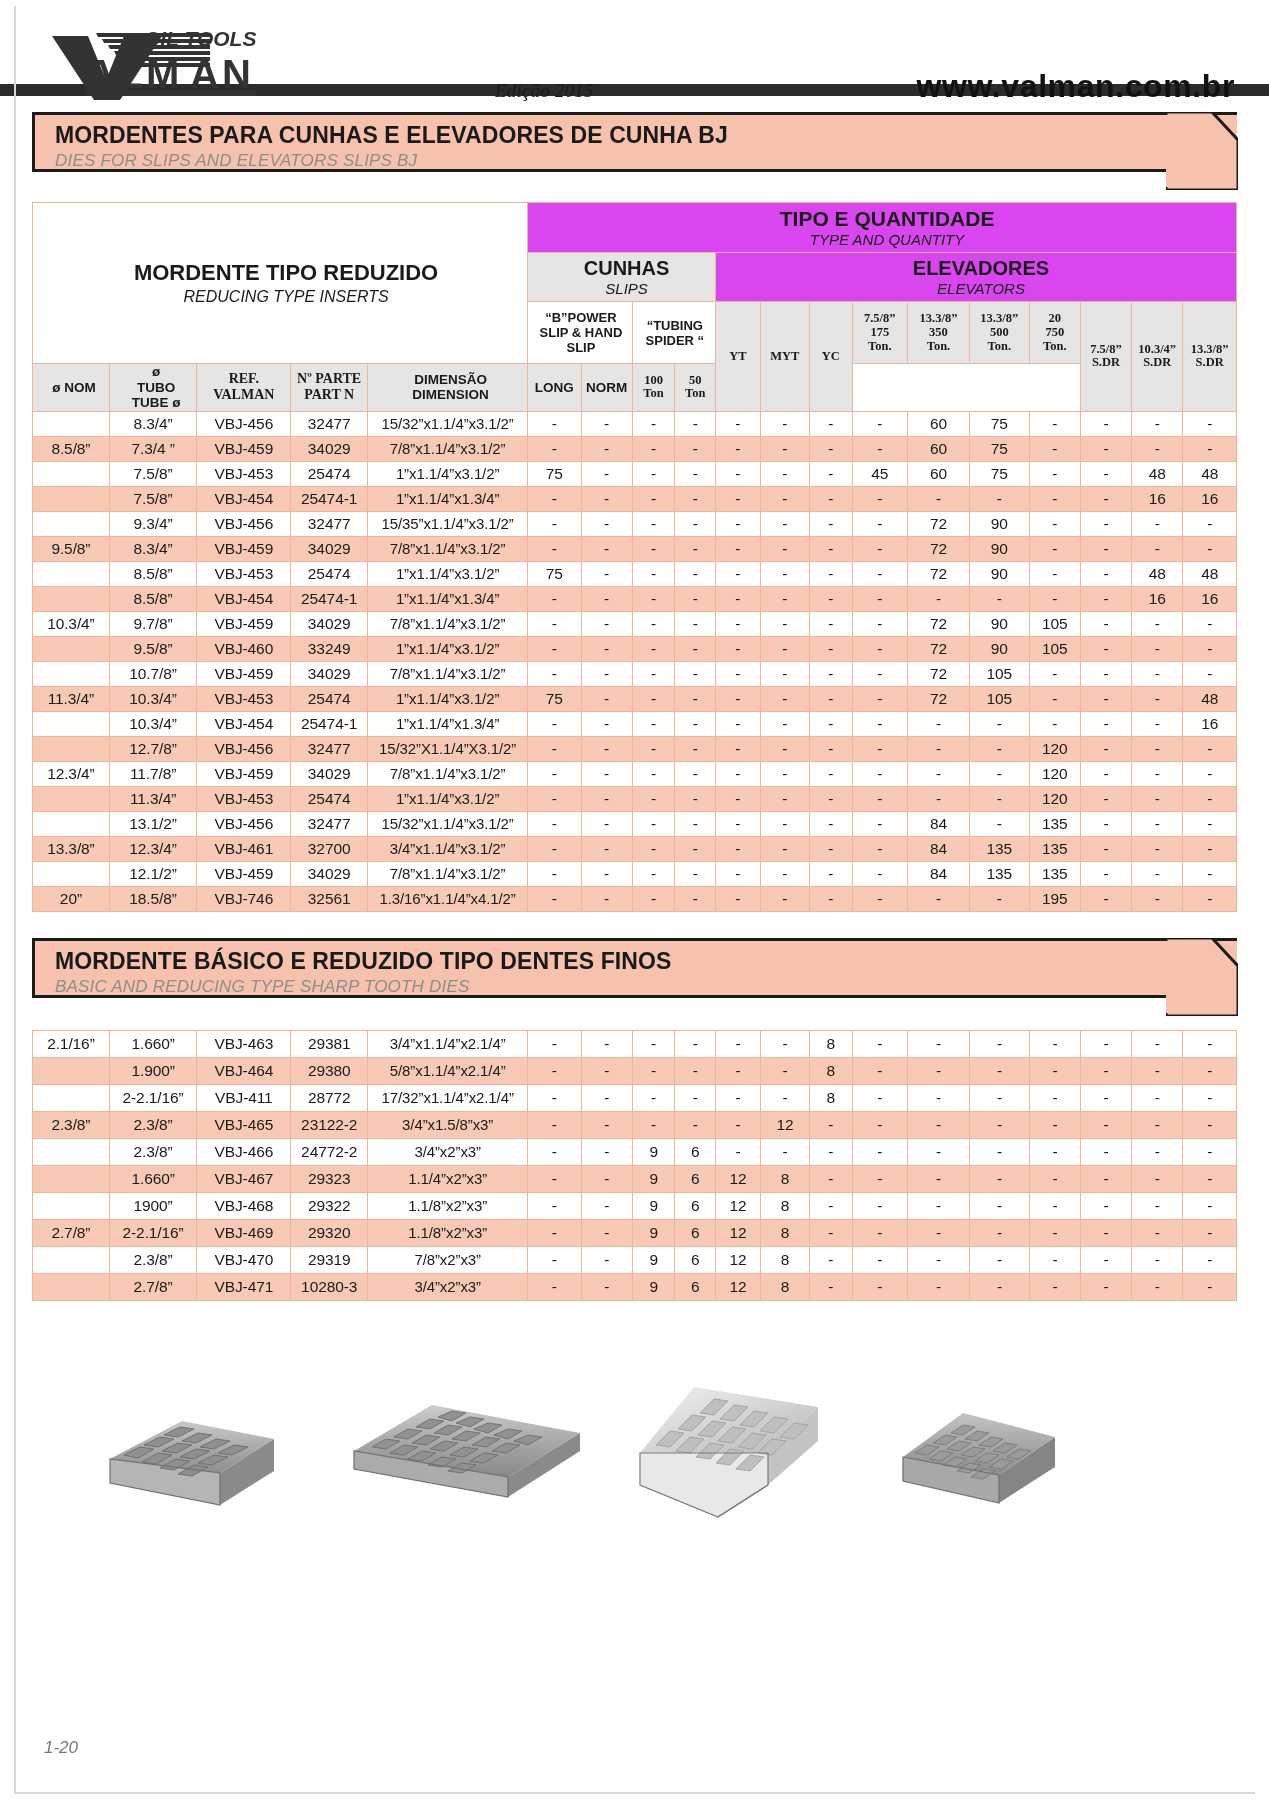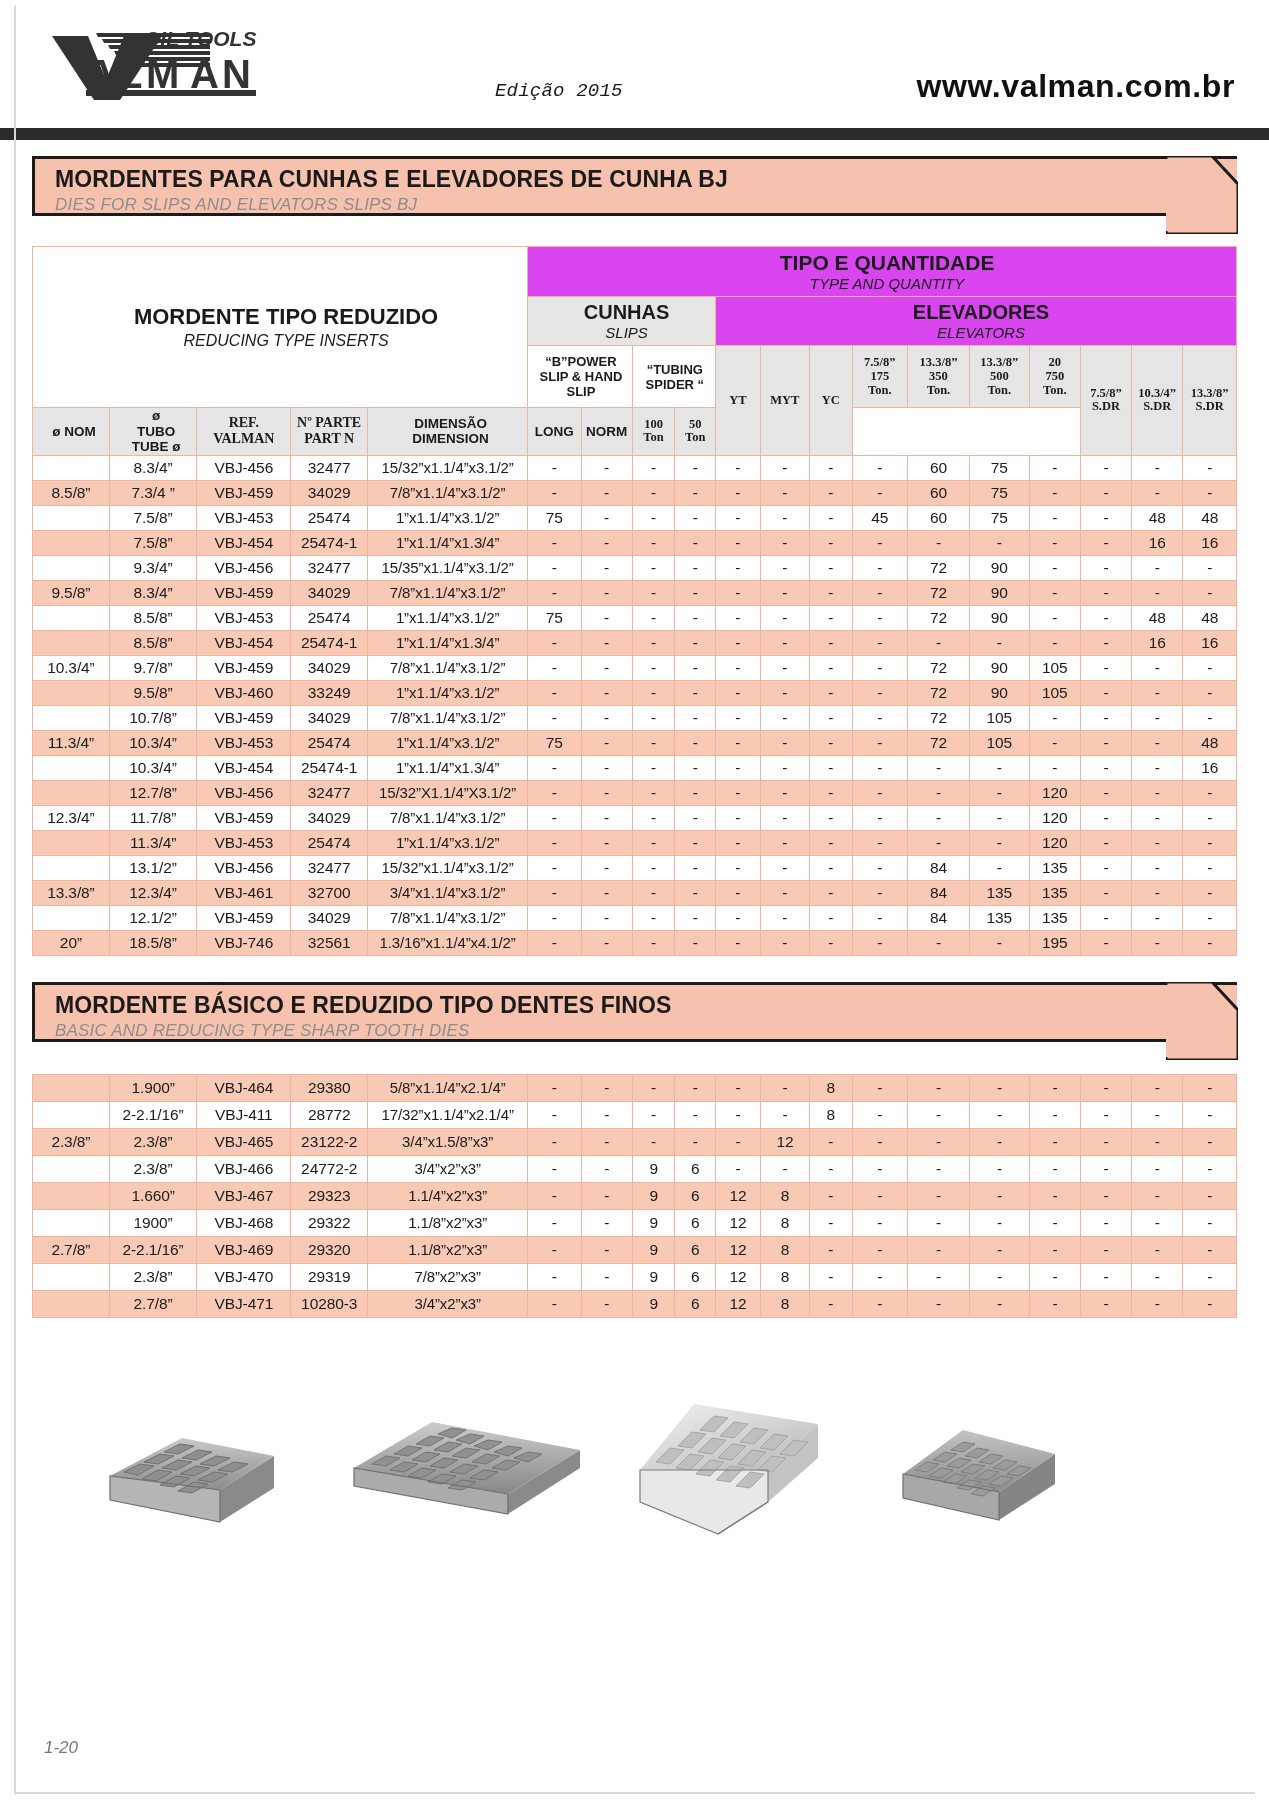--- a/index.html
+++ b/index.html
@@ -8,26 +8,26 @@
     width:1269px; height:1800px;
     background:#ffffff;
     font-family:"Liberation Sans", sans-serif;
     color:#1a1a1a;
     position:relative;
     overflow:hidden;
   }
   .page { position:relative; width:1269px; height:1800px; padding:0 32px; }
 
   
-  .header { position:relative; height:128px; }
+  .header { position:relative; height:84px; }
   .logo-wrap { position:absolute; left:18px; top:22px; width:300px; height:75px; }
   .logo-wrap svg { display:block; }
   .edition {
     position:absolute; left:463px; top:80px;
-    font-family:Liberation Mono, monospace;
+    font-family:Liberation Serif, serif;
     font-style:italic; font-size:19px; color:#1a1a1a; letter-spacing:.2px;
   }
   .site {
     position:absolute; right:2px; top:68px;
     font-family:"Liberation Sans", sans-serif;
     font-weight:bold; font-size:32px; letter-spacing:.6px; color:#111;
   }
   .header-rule { height:12px; background:#2b2b2b; margin:0 -32px 0 -32px; width:1269px; }
 
   
@@ -753,20 +753,41 @@
         <col style="width:40px">
       <col style="width:52px">
         <col style="width:58px">
         <col style="width:56px">
         <col style="width:48px">
       <col style="width:48px">
         <col style="width:48px">
         <col style="width:50px">
     </colgroup>
     <tbody id="t2-body">
+        <tr class="datarow row-white">
+          <td class="num">2.1/16”</td>
+          <td class="num">1.660”</td>
+          <td class="ref">VBJ-463</td>
+          <td class="num">29381</td>
+          <td class="dim">3/4”x1.1/4”x2.1/4”</td>
+          <td class="num">-</td>
+          <td class="num">-</td>
+          <td class="num">-</td>
+          <td class="num">-</td>
+          <td class="num">-</td>
+          <td class="num">-</td>
+          <td class="num">8</td>
+          <td class="num">-</td>
+          <td class="num">-</td>
+          <td class="num">-</td>
+          <td class="num">-</td>
+          <td class="num">-</td>
+          <td class="num">-</td>
+          <td class="num">-</td>
+        </tr>
         <tr class="datarow row-pink">
           <td class="num"></td>
           <td class="num">1.900”</td>
           <td class="ref">VBJ-464</td>
           <td class="num">29380</td>
           <td class="dim">5/8”x1.1/4”x2.1/4”</td>
           <td class="num">-</td>
           <td class="num">-</td>
           <td class="num">-</td>
           <td class="num">-</td>

